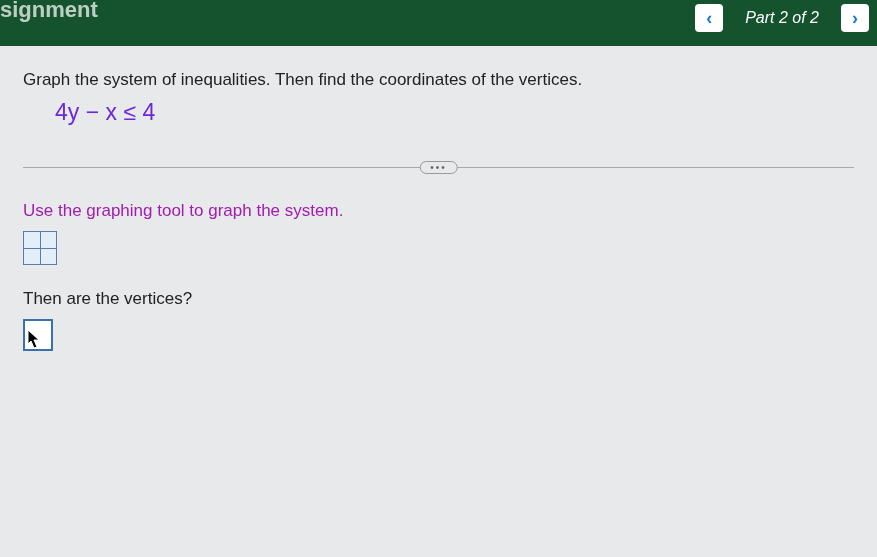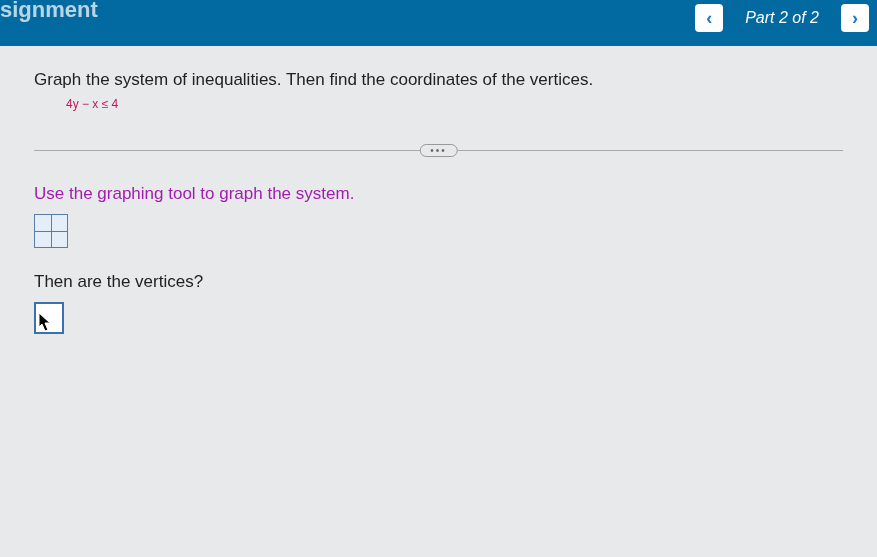--- a/index.html
+++ b/index.html
@@ -8,21 +8,21 @@
       box-sizing: border-box;
     }
     body {
       font-family: Arial, Helvetica, sans-serif;
       background: #d8dadc;
       width: 877px;
       height: 557px;
       overflow: hidden;
     }
     .header {
-      background: #0369a1;
+      background: #14532d;
       color: #fff;
       display: flex;
       align-items: center;
       justify-content: space-between;
       padding: 4px 8px 14px 0;
       height: 46px;
     }
     .header-left {
       font-size: 22px;
       font-weight: bold;
@@ -50,35 +50,35 @@
     }
     .part-info {
       color: #fff;
       font-size: 16px;
       text-align: center;
       line-height: 1.2;
       font-style: italic;
     }
     .content {
       background: #e8e9eb;
-      padding: 20px 34px;
+      padding: 20px 23px;
       height: calc(557px - 46px);
       position: relative;
     }
     .question-text {
       color: #222;
       font-size: 17px;
       line-height: 1.6;
     }
     .inequalities {
       margin-left: 32px;
       margin-top: 2px;
-      font-size: 12px;
+      font-size: 23px;
       line-height: 1.55;
-      color: #be185d;
+      color: #6d28d9;
     }
     .divider-wrap {
       position: relative;
       margin: 28px 0 24px 0;
       height: 18px;
       display: flex;
       align-items: center;
     }
     .divider-line {
       border-top: 1px solid #aaa;

